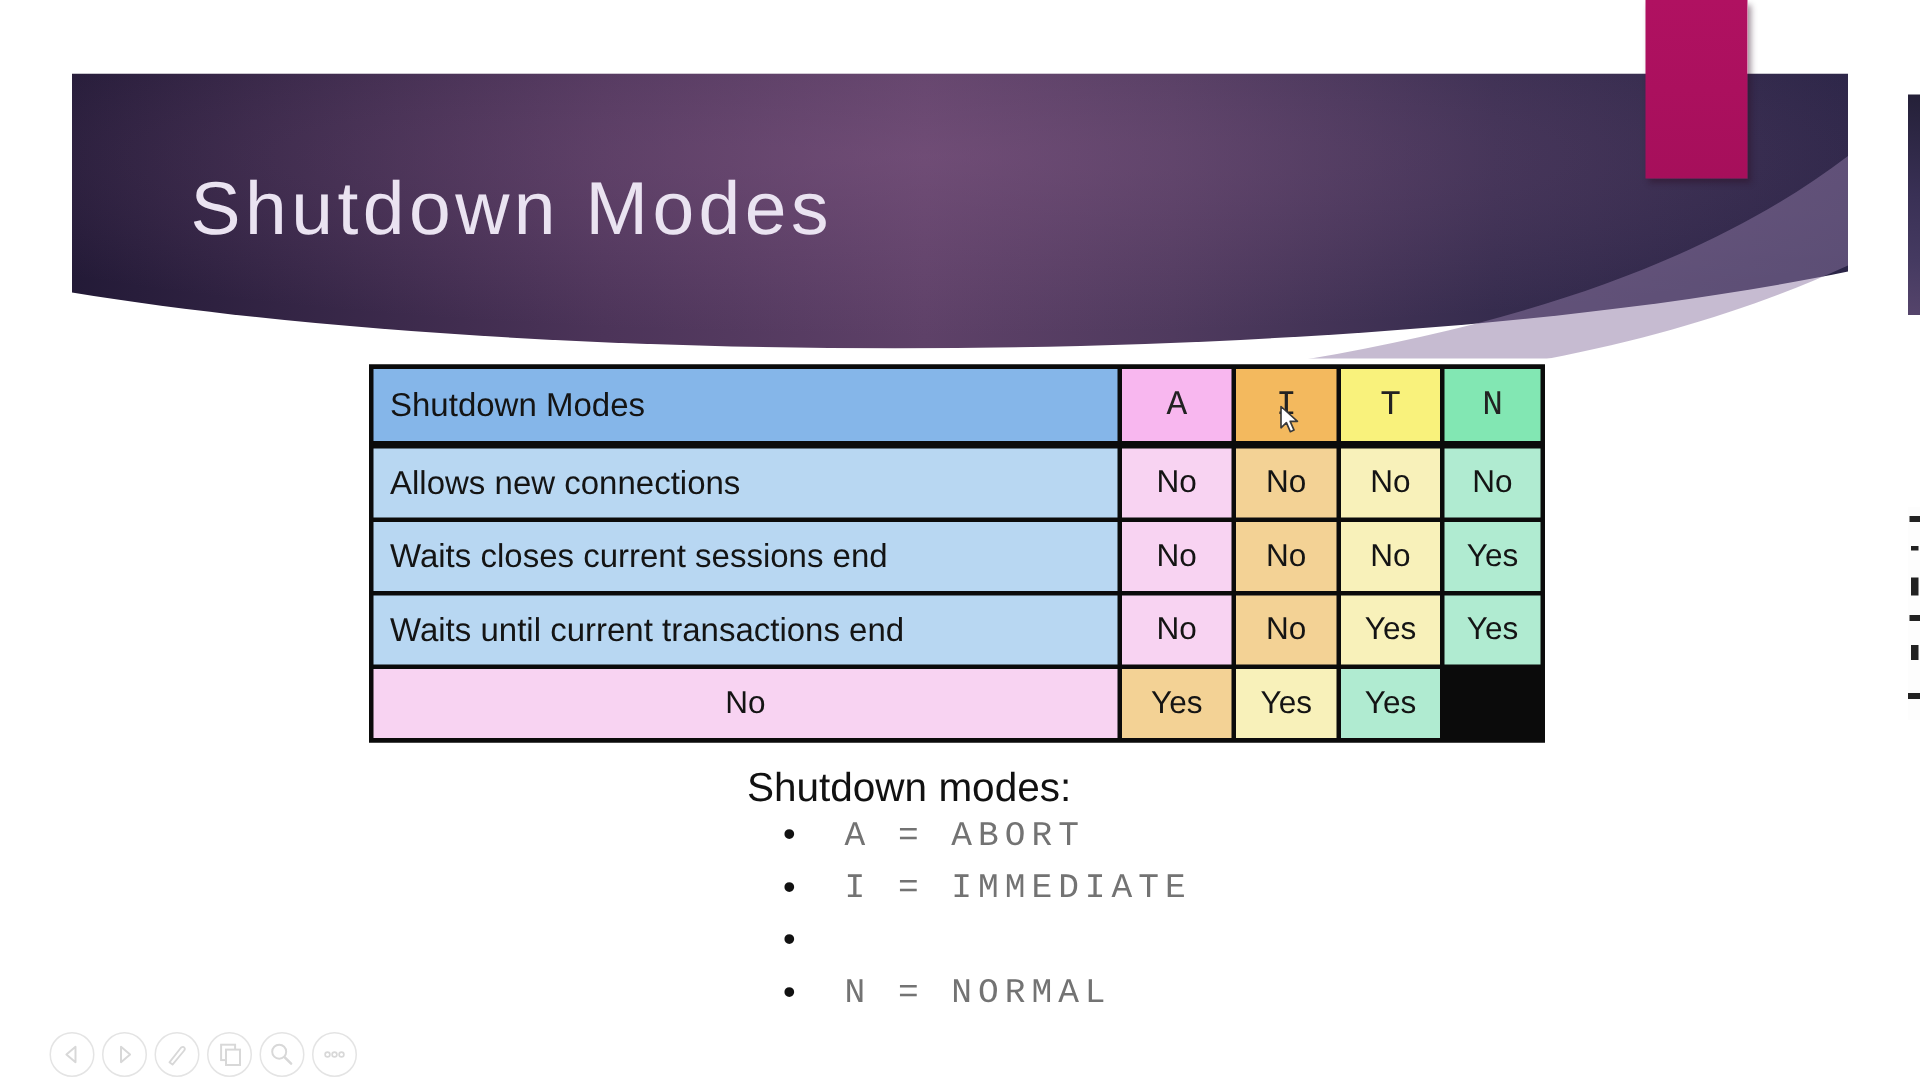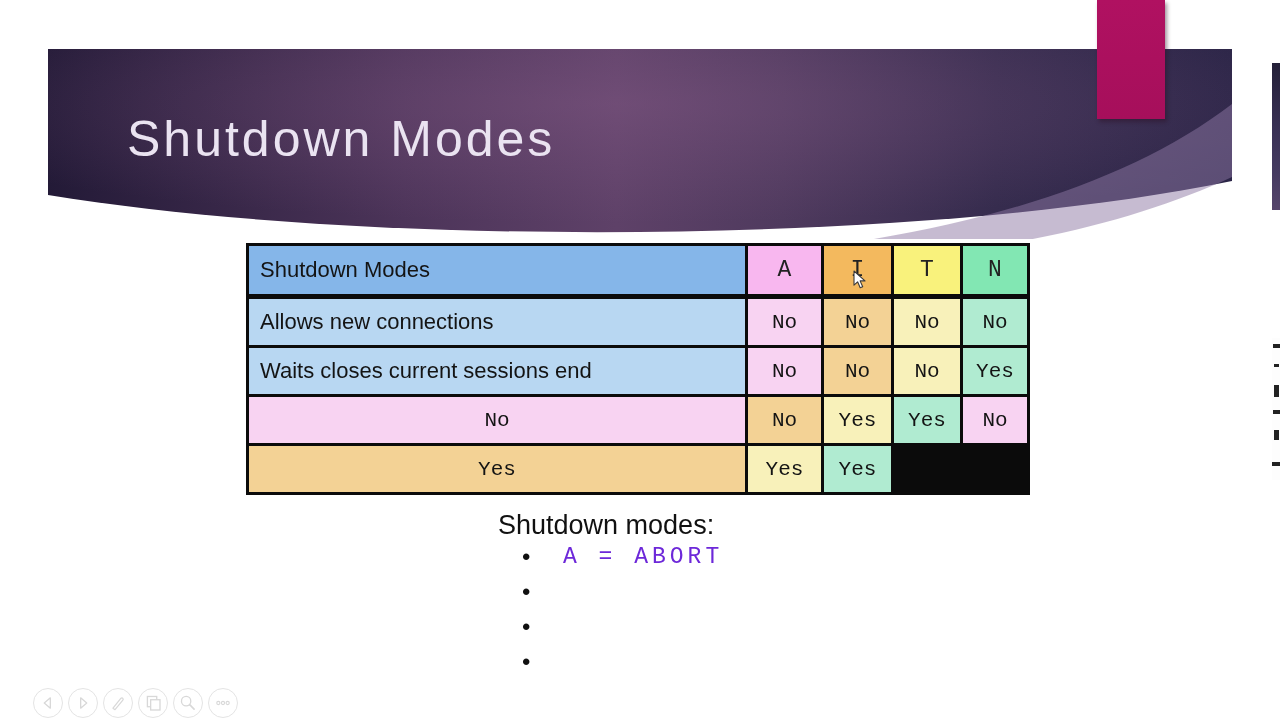--- a/index.html
+++ b/index.html
@@ -29,40 +29,40 @@
   
   .smtable{position:absolute;left:246px;top:243px;border:3px solid var(--table-border,#0b0b0b);
            background:var(--table-border,#0b0b0b);}
   .thead,.tbody{display:grid;grid-template-columns:496px 73px 67px 66px 64px;
                 gap:3px;background:var(--table-border,#0b0b0b);}
   .tsep{height:5px;background:var(--table-border,#0b0b0b);}
   .cell{display:flex;align-items:center;color:#141414;}
   .thead .cell{height:48px;}
   .tbody .cell{height:46px;text-align:center;}
   .label-cell{padding-left:11px;font-size:22px;}
-  .val-cell{justify-content:center;font-size:21px;font-family:Liberation Mono, monospace;}
+  .val-cell{justify-content:center;font-size:21px;}
   .mono{font-family:"Liberation Mono",monospace;font-size:23px;color:#222;}
   .hdr-blue{background:var(--col-blue-header,#85b6e9);}
   .b-blue  {background:var(--col-blue-body,#b8d7f2);}
   .hdr-a{background:var(--col-a-header,#f8b7ef);}
   .b-a  {background:var(--col-a-body,#f8d3f2);}
   .hdr-i{background:var(--col-i-header,#f3b95e);}
   .b-i  {background:var(--col-i-body,#f3d295);}
   .hdr-t{background:var(--col-t-header,#f9f27c);}
   .b-t  {background:var(--col-t-body,#f8f1ba);}
   .hdr-n{background:var(--col-n-header,#82e7b3);}
   .b-n  {background:var(--col-n-body,#b0ebd1);}
 
   
   .legend-heading{position:absolute;left:498px;top:510px;font-size:27px;color:#111;}
   .legend{position:absolute;left:522px;top:543px;display:flex;flex-direction:column;gap:8px;}
   .legend-item{display:flex;align-items:center;height:27px;}
   .legend-item .bullet{width:41px;font-size:24px;color:#111;}
   .legend-item .mono-item{font-family:"Liberation Mono",monospace;font-size:23px;
-                          letter-spacing:4px;color:#6d28d9;white-space:pre;}
+                          letter-spacing:4px;color:#737373;white-space:pre;}
 
   
   .controls{position:absolute;left:33px;top:688px;display:flex;gap:5px;}
   .ctl-btn{width:30px;height:30px;border-radius:50%;border:1px solid #e4e4e4;background:#fff;
            display:flex;align-items:center;justify-content:center;padding:0;box-sizing:border-box;}
   .ctl-btn svg{display:block;}
 
   
   .cursor{position:absolute;left:853px;top:270px;}
 </style>
@@ -120,46 +120,49 @@
       <div class="cell val-cell b-i">No</div>
       <div class="cell val-cell b-t">No</div>
       <div class="cell val-cell b-n">No</div>
 
       <div class="cell label-cell b-blue">Waits closes current sessions end</div>
       <div class="cell val-cell b-a">No</div>
       <div class="cell val-cell b-i">No</div>
       <div class="cell val-cell b-t">No</div>
       <div class="cell val-cell b-n">Yes</div>
 
+      <div class="cell label-cell b-blue">Waits until current transactions end</div>
       <div class="cell val-cell b-a">No</div>
       <div class="cell val-cell b-i">No</div>
       <div class="cell val-cell b-t">Yes</div>
       <div class="cell val-cell b-n">Yes</div>
 
       <div class="cell val-cell b-a">No</div>
       <div class="cell val-cell b-i">Yes</div>
       <div class="cell val-cell b-t">Yes</div>
       <div class="cell val-cell b-n">Yes</div>
     </div>
   </div>
 
   <div class="legend-heading">Shutdown modes:</div>
   <div class="legend">
     <div class="legend-item">
       <span class="bullet">•</span>
       <span class="mono-item">A = ABORT</span>
     </div>
     <div class="legend-item">
       <span class="bullet">•</span>
-    </div>
-    <div class="legend-item">
-      <span class="bullet">•</span>
-    </div>
-    <div class="legend-item">
-      <span class="bullet">•</span>
+      <span class="mono-item">I = IMMEDIATE</span>
+    </div>
+    <div class="legend-item">
+      <span class="bullet">•</span>
+    </div>
+    <div class="legend-item">
+      <span class="bullet">•</span>
+      <span class="mono-item">N = NORMAL</span>
     </div>
   </div>
 
   <div class="controls">
     <button class="ctl-btn">
       <svg width="28" height="28" viewBox="0 0 30 30">
         <polygon points="17.5,9.5 11,15 17.5,20.5" fill="none" stroke="#d8d8d8" stroke-width="1.4" stroke-linejoin="round"></polygon>
       </svg>
     </button>
     <button class="ctl-btn">

